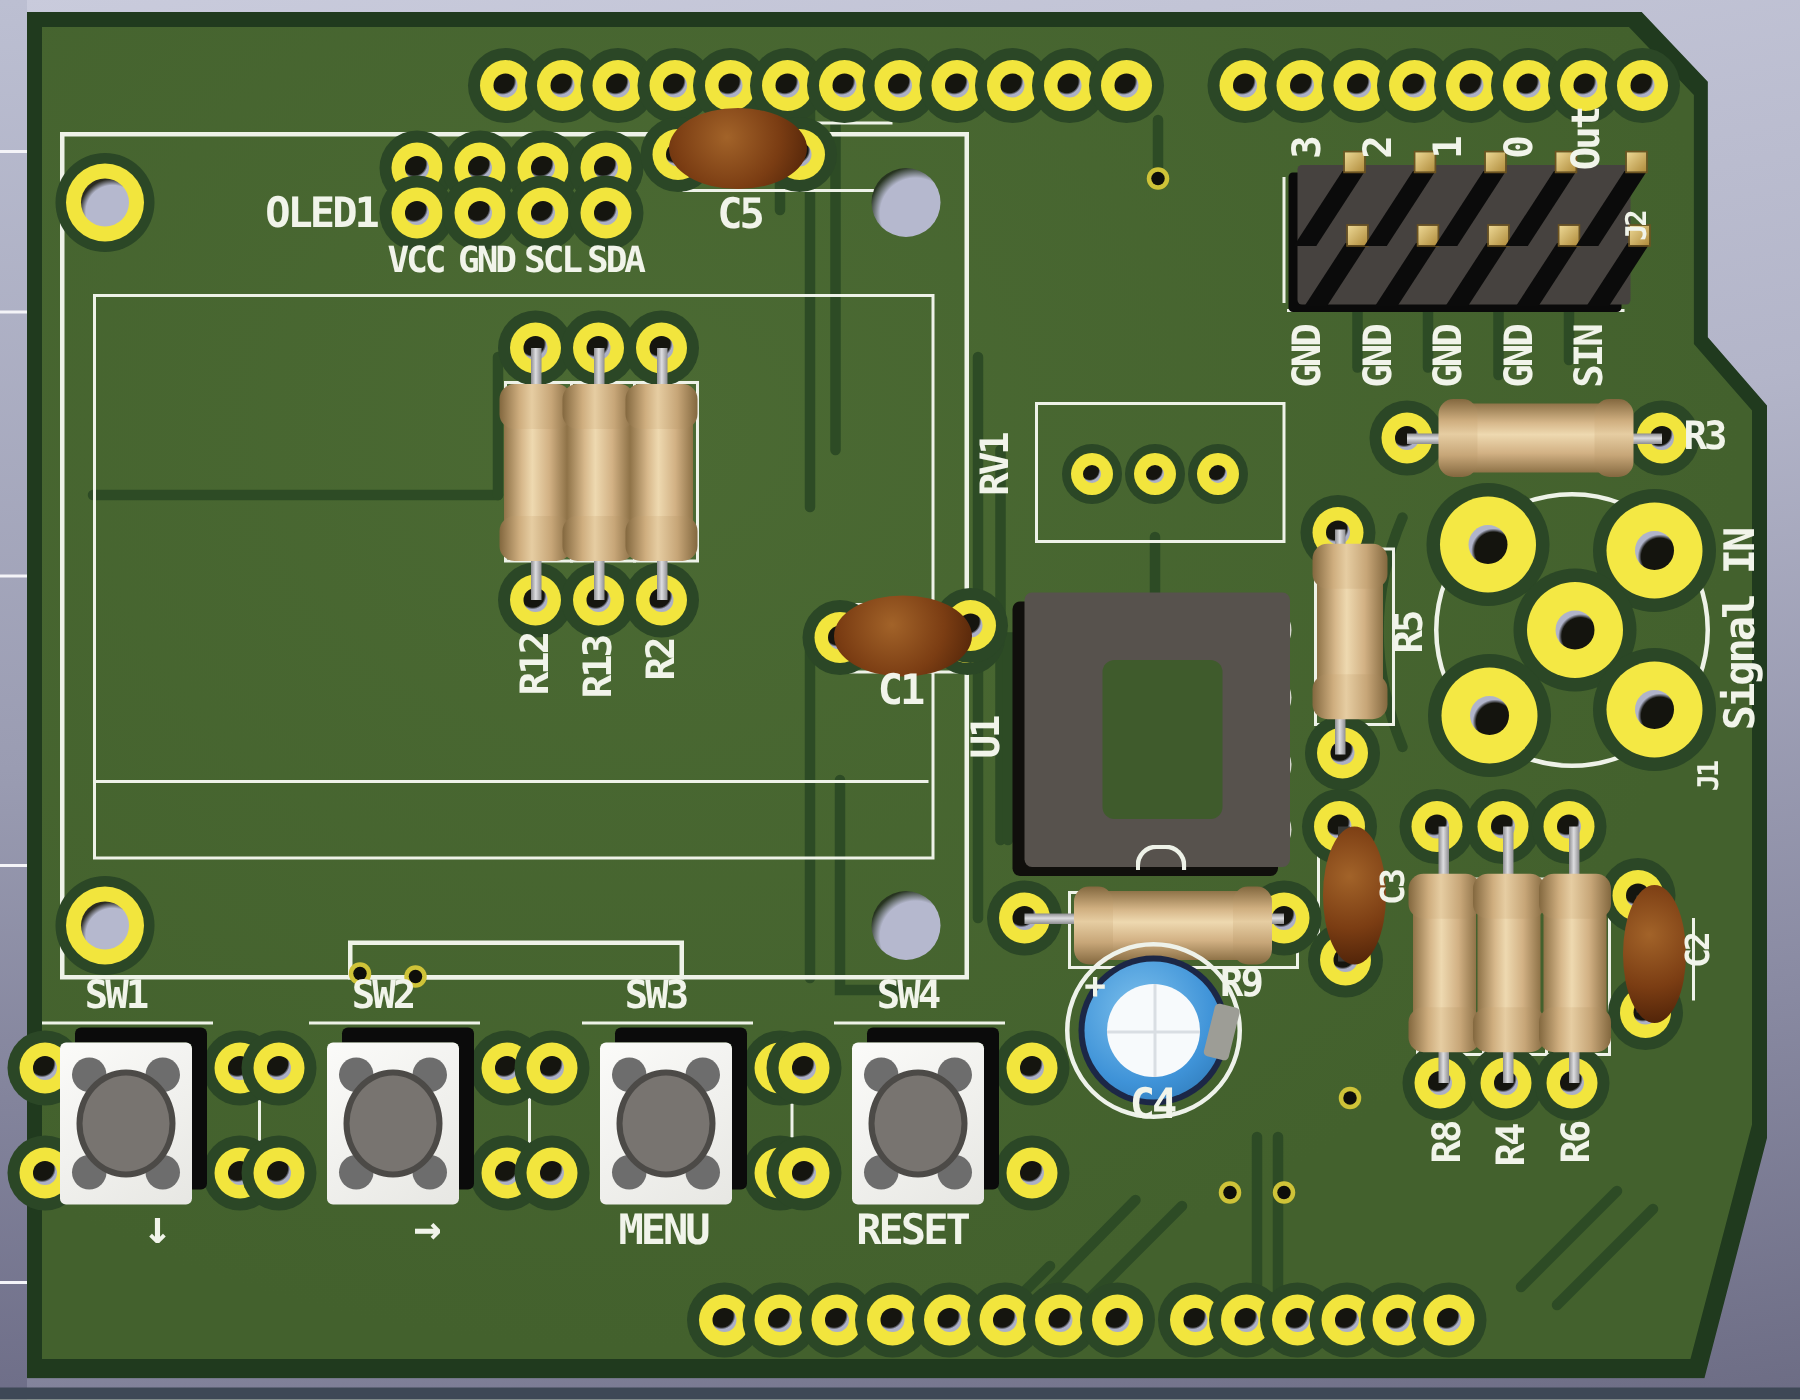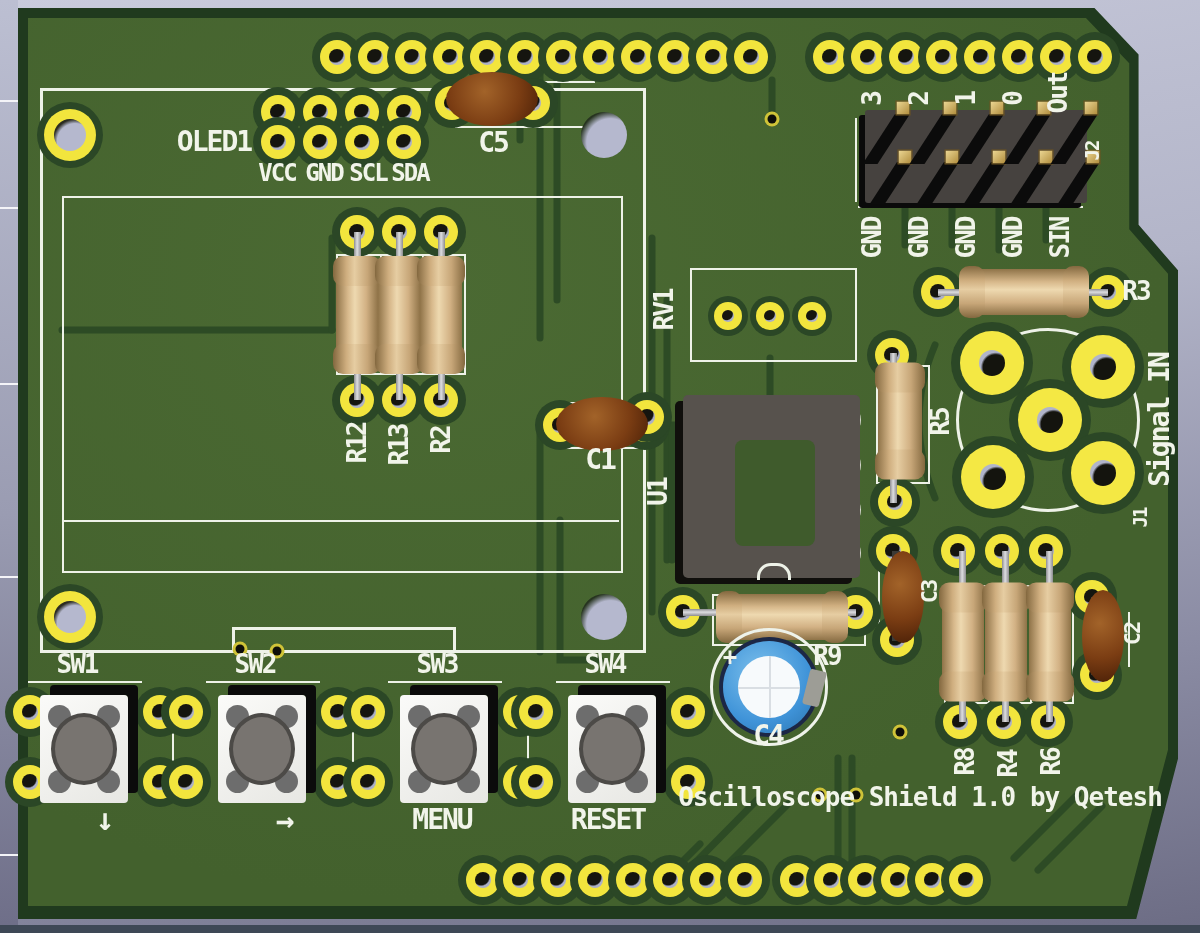--- a/index.html
+++ b/index.html
@@ -444,15 +444,14 @@
     <span class="sk rot" style="left:1013px;top:238px;">GND</span>
     <span class="sk rot" style="left:1060px;top:238px;">SIN</span>
     <span class="sk" style="left:77px;top:664px;">SW1</span>
     <span class="sk" style="left:255px;top:664px;">SW2</span>
     <span class="sk" style="left:437px;top:664px;">SW3</span>
     <span class="sk" style="left:605px;top:664px;">SW4</span>
     <span class="sk s31" style="left:104px;top:819px;">↓</span>
     <span class="sk s31" style="left:284px;top:820px;">→</span>
     <span class="sk s28" style="left:442px;top:820px;">MENU</span>
     <span class="sk s28" style="left:608px;top:820px;">RESET</span>
-    <span class="sk" style="left:920px;top:797px;letter-spacing:-1px;">Oscilloscope Shield 1.0 by Qetesh</span>
   </div>
 </div>
 
 </body></html>

